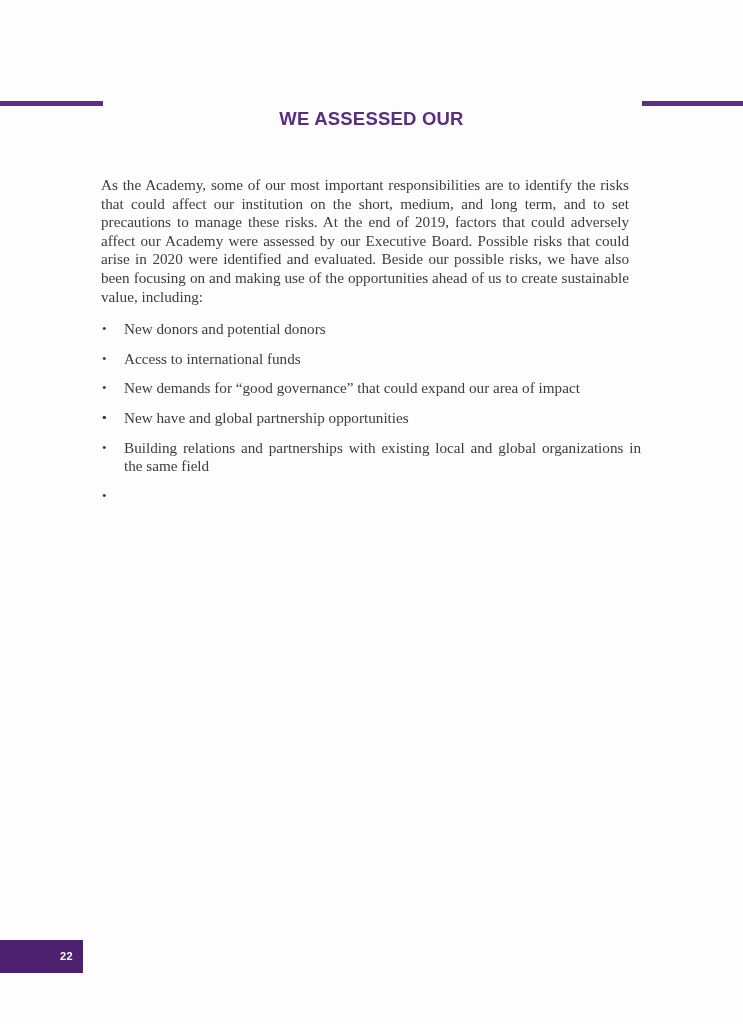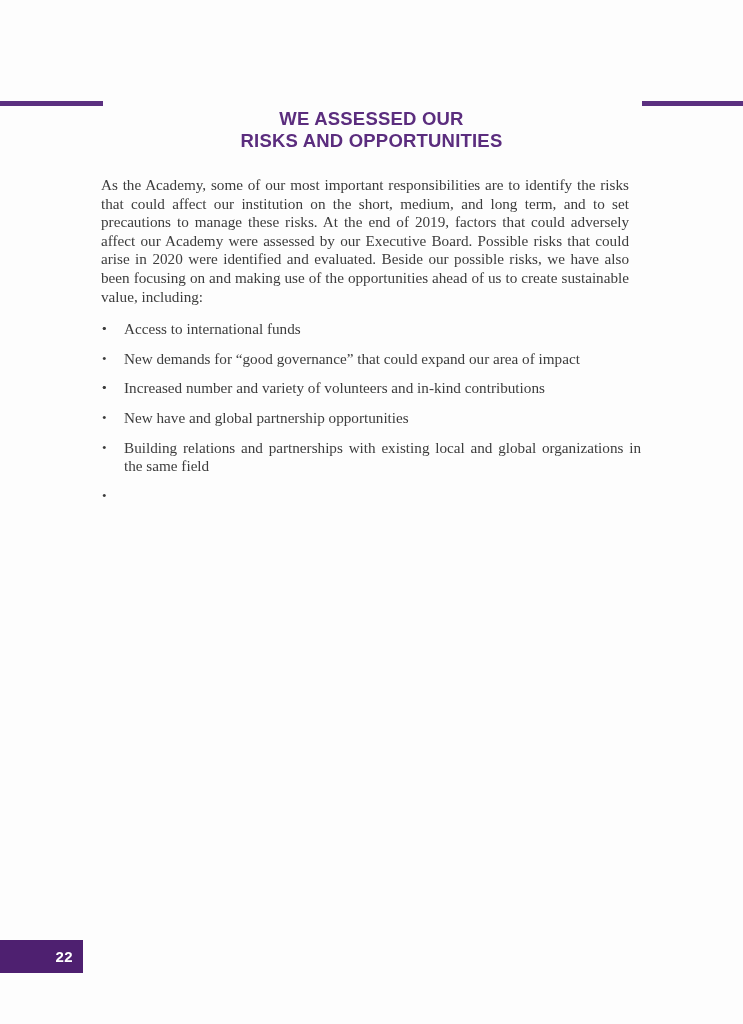--- a/index.html
+++ b/index.html
@@ -93,60 +93,59 @@
     width: 83px;
     height: 33px;
     background: #4E2070;
   }
   .page-number-block .num {
     position: absolute;
     right: 10px;
     top: 0;
     line-height: 33px;
     font-family: "Liberation Sans", sans-serif;
-    font-size: 15px;
+    font-size: 11px;
     font-weight: bold;
     color: #ffffff;
     letter-spacing: 0.4px;
     margin-left: 44px;
   }
 </style>
 </head>
 <body>
 
 <div class="rule rule-left"></div>
 <div class="rule rule-right"></div>
 
 <h1 class="page-title">
   <span class="tl">WE ASSESSED OUR</span>
-  <span class="tl">RISKS AND OPPORTUNITIES</span>
 </h1>
 
 <div class="content">
 
   <p class="intro">As the Academy, some of our most important responsibilities are to identify the risks that could affect our institution on the short, medium, and long term, and to set precautions to manage these risks. At the end of 2019, factors that could adversely affect our Academy were assessed by our Executive Board. Possible risks that could arise in 2020 were identified and evaluated. Beside our possible risks, we have also been focusing on and making use of the opportunities ahead of us to create sustainable value, including:</p>
 
   <ul class="bullets">
     <li class="single">
       <span class="marker">•</span>
+      <span>New donors and potential donors</span>
     </li>
     <li class="single">
       <span class="marker">•</span>
       <span>Access to international funds</span>
     </li>
     <li class="single">
       <span class="marker">•</span>
       <span>New demands for “good governance” that could expand our area of impact</span>
     </li>
     <li>
       <span class="marker">•</span>
     </li>
     <li class="single">
       <span class="marker">•</span>
-      <span>Increased number and variety of volunteers and in-kind contributions</span>
     </li>
     <li class="single">
       <span class="marker">•</span>
       <span>New have and global partnership opportunities</span>
     </li>
     <li>
       <span class="marker">•</span>
       <span>Building relations and partnerships with existing local and global organizations in the same field</span>
     </li>
     <li class="single">

